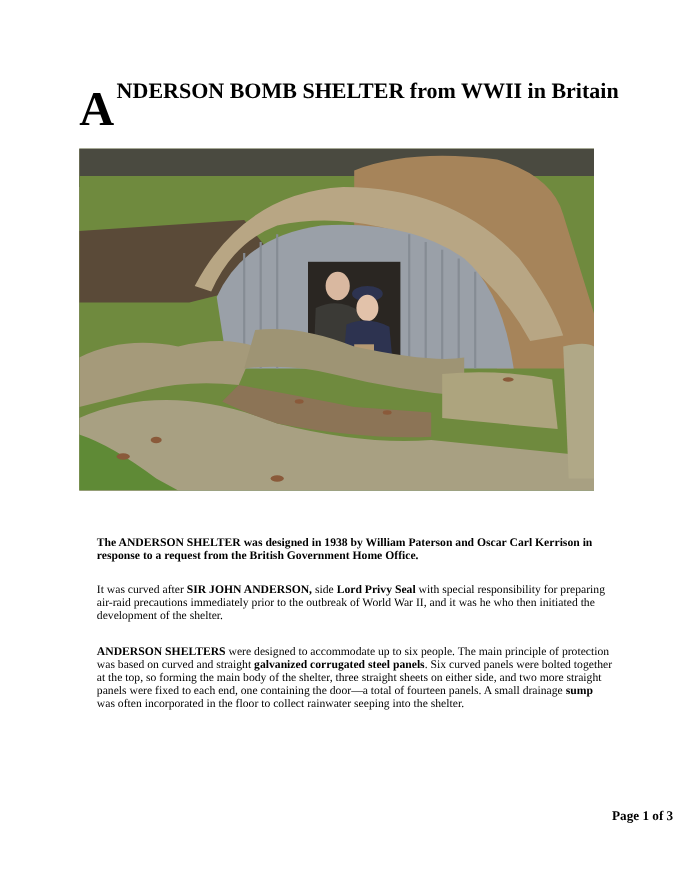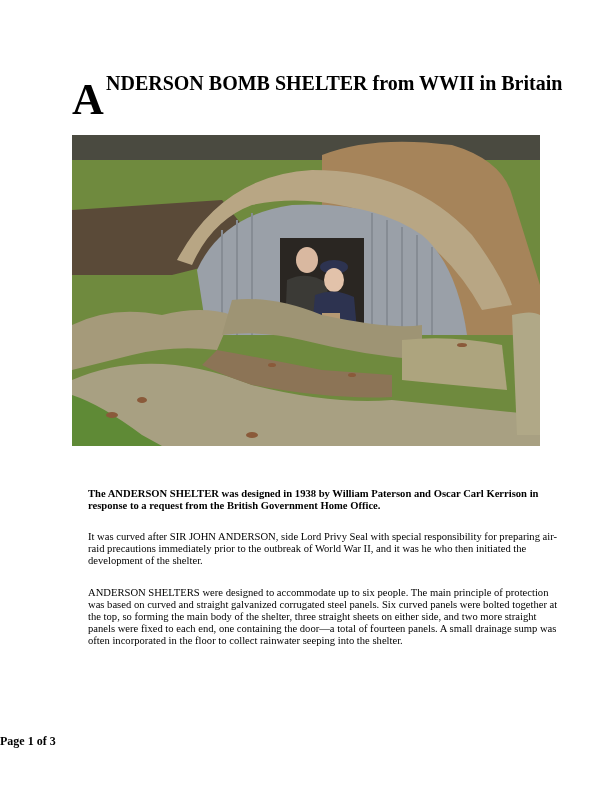--- a/index.html
+++ b/index.html
@@ -11,22 +11,22 @@
     .title-rest { position:absolute; left:34px; top:5px; font-family:"Liberation Serif", serif;
                   font-weight:bold; font-size:20px; line-height:1; }
     .photo { position:absolute; left:72px; top:135px; width:468px; height:311px; overflow:hidden;
              background:#6b7048; }
     .photo svg { display:block; }
     .para { position:absolute; left:72px; width:470px; font-family:"Liberation Serif", serif;
             font-size:10.6px; line-height:12px; margin:16px; }
     .p1 { top:472px; font-weight:bold; }
     .p2 { top:515px; }
     .p3 { top:571px; }
-    .para b { font-weight:normal; }
-    .footer { position:absolute; left:0; width:612px; top:734px; text-align:left;
+    .para b { font-weight:bold; }
+    .footer { position:absolute; left:0; width:612px; top:734px; text-align:right;
               font-family:"Liberation Serif", serif; font-weight:bold; font-size:12px; }
   </style>
 </head>
 <body>
 
 <div class="title">
   <span class="dropcap">A</span>
   <span class="title-rest">NDERSON BOMB SHELTER from WWII in Britain</span>
 </div>
 

